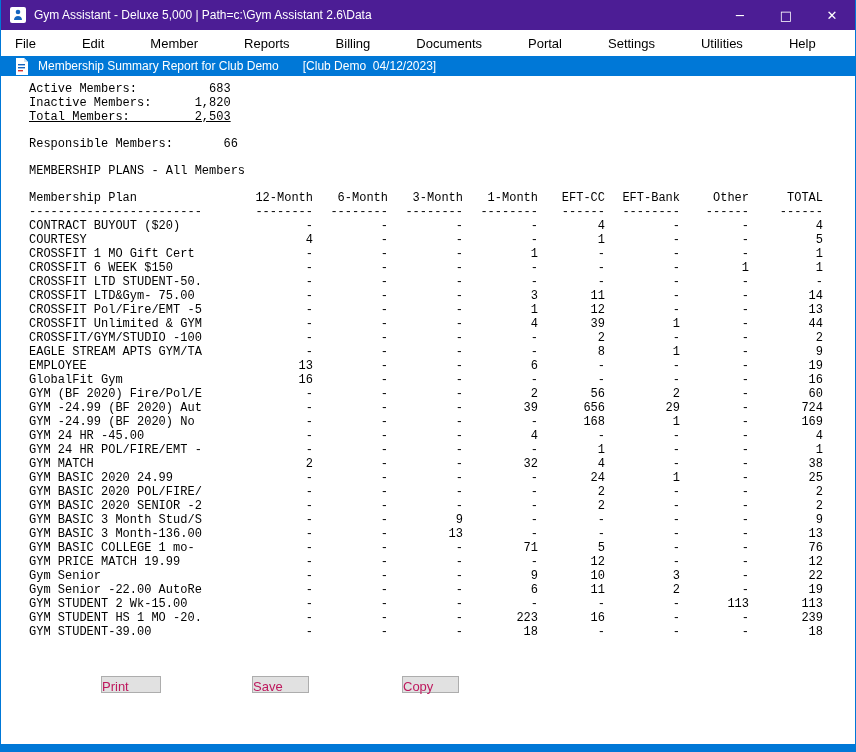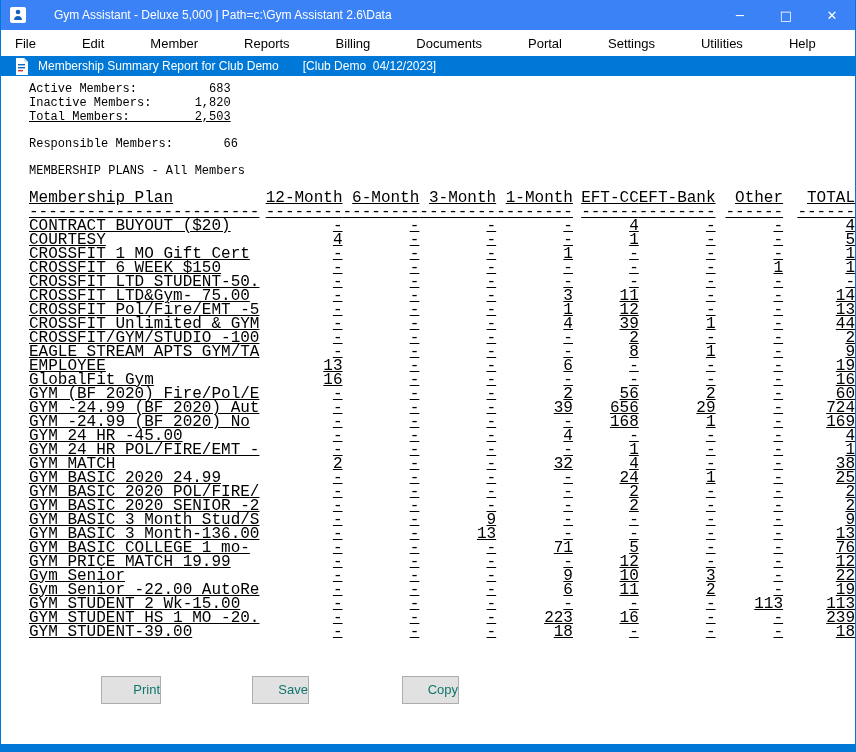--- a/index.html
+++ b/index.html
@@ -1,21 +1,21 @@
 <!DOCTYPE html>
 <html><head>
 <meta charset="utf-8">
 <style>
   * { margin:0; padding:0; box-sizing:border-box; cursor:default; }
   html,body { width:856px; height:752px; background:#fff; font-family:"Liberation Sans",sans-serif; }
   .window { width:856px; height:752px; display:flex; flex-direction:column;
             border-left:1px solid #0078d7; border-right:1px solid #0078d7; background:#fff; }
 
   
-  .titlebar { height:30px; background:#3b82f6; color:#fff; display:flex; align-items:center; flex-shrink:0;gap:20px; }
+  .titlebar { height:30px; background:#4c1d95; color:#fff; display:flex; align-items:center; flex-shrink:0; }
   .app-icon { margin-left:9px; flex-shrink:0; }
   .title-text { margin-left:8px; font-size:12px; white-space:pre; }
   .win-controls { margin-left:auto; display:flex; height:100%; }
   .ctrl { width:46px; height:100%; display:flex; align-items:center; justify-content:center;
           font-size:13px; color:#fff; font-family:"DejaVu Sans",sans-serif; }
 
   
   .menubar { height:26px; background:#ffffff; display:flex; align-items:center; padding-left:5px; flex-shrink:0;gap:28px; }
   .menu-item { font-size:13px; color:#000; padding:3px 9px; }
 
@@ -26,28 +26,28 @@
   .club-tag { margin-left:24px; font-size:12px; white-space:pre; }
 
   
   .content { flex:1; background:#fff; color:#000; padding:6px 0 0 28px; overflow:hidden;
              font-family:"Liberation Mono","DejaVu Sans Mono",monospace; font-size:12px;border-radius:11px; }
   .mono-line { white-space:pre; line-height:14px; }
   .underline { text-decoration:underline; }
   .gap-top { margin-top:13px; }
 
   table.plans { border-collapse:collapse; table-layout:fixed; margin-top:13px;
-                font-family:inherit; font-size:16px;text-decoration:underline; }
+                font-family:inherit; font-size:12px; }
   table.plans td { padding:0; line-height:14px; white-space:pre; font-weight:normal; }
   table.plans td:not(:first-child) { text-align:right; }
 
   
   .btn-row { display:flex; margin-top:37px; }
-  .btn { height:28px; background:#e1e1e1; border:1px solid #adadad; font-family:"Liberation Sans",sans-serif;
-         font-size:13px; color:#0f766e; text-align:right; line-height:20px; }
+  .btn { height:17px; background:#e1e1e1; border:1px solid #adadad; font-family:"Liberation Sans",sans-serif;
+         font-size:13px; color:#be185d; text-align:left; line-height:20px; }
   .btn-print { width:60px; margin-left:72px; }
   .btn-save  { width:57px; margin-left:91px; }
   .btn-copy  { width:57px; margin-left:93px; }
 
   .bottom-strip { height:8px; background:#0078d7; flex-shrink:0; }
 </style>
 </head>
 <body>
 
 <div class="window">

